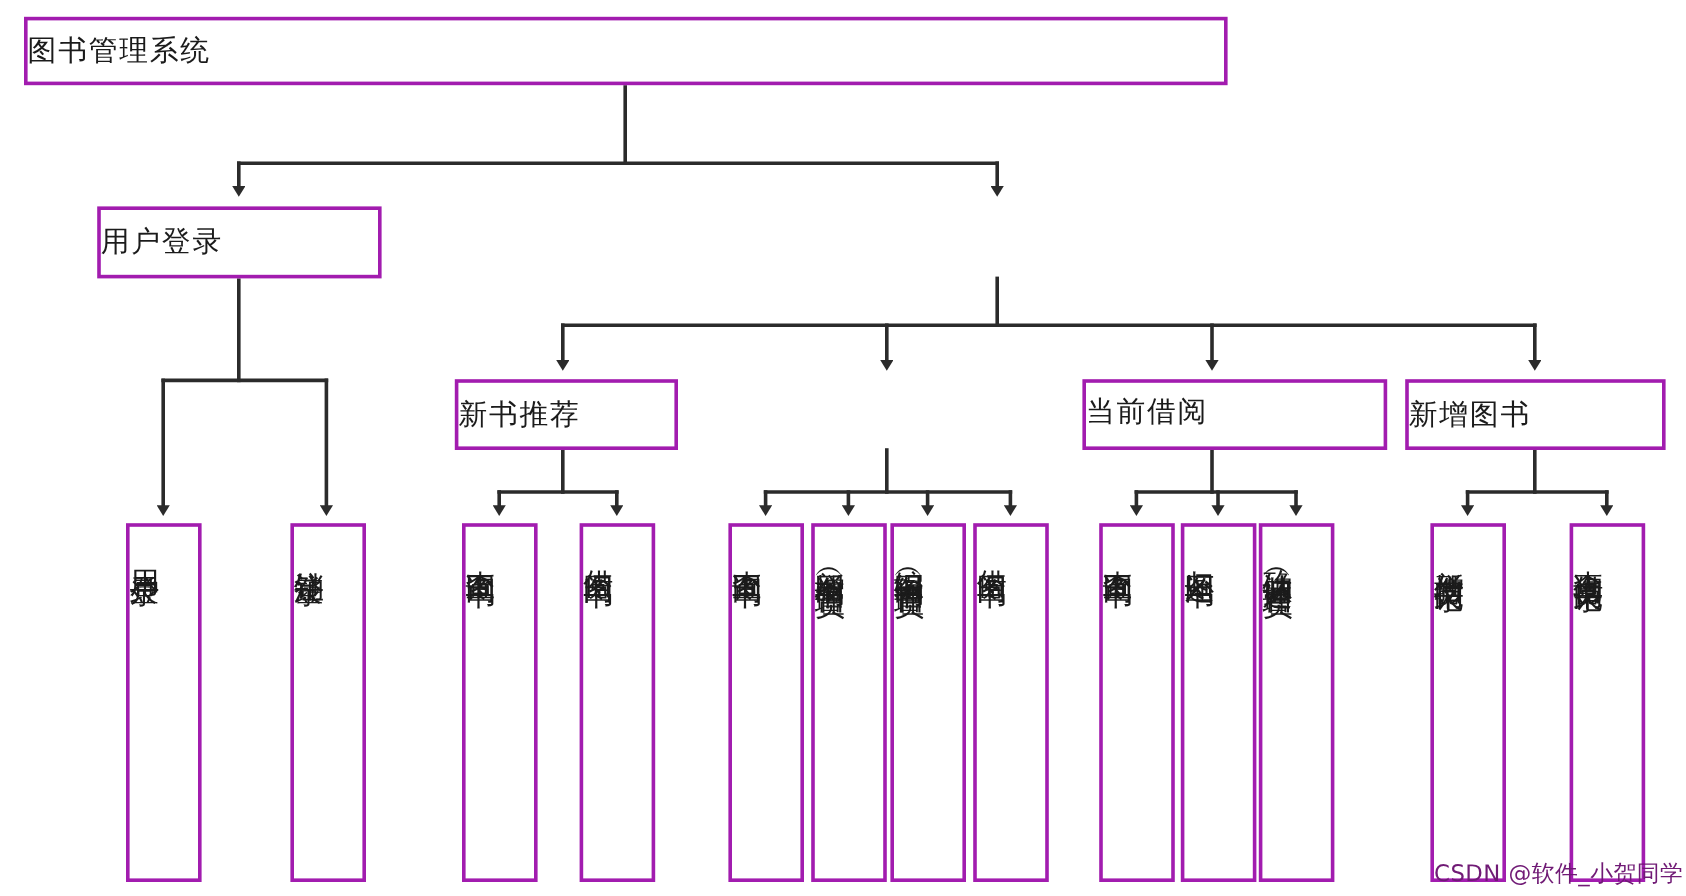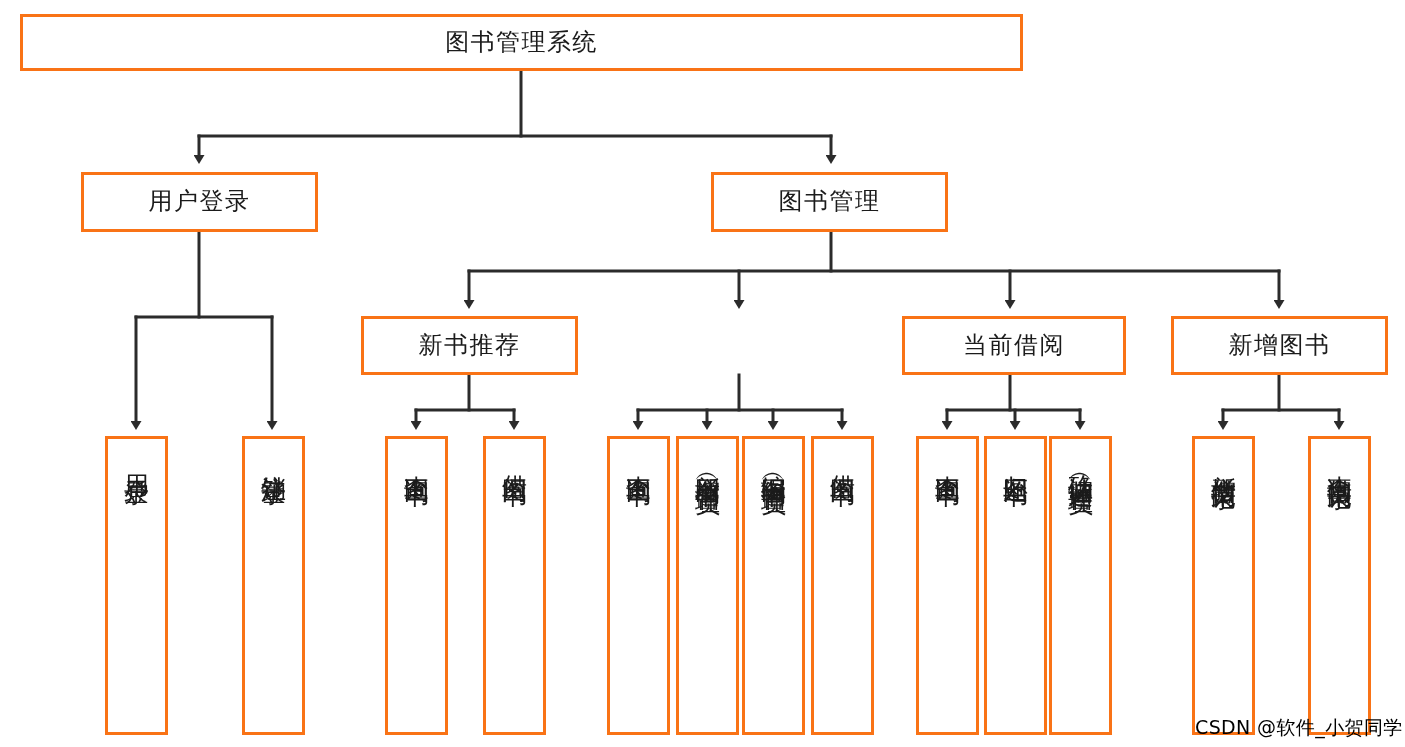--- a/index.html
+++ b/index.html
@@ -22,24 +22,24 @@
     left: 0;
     top: 0;
     width: 1405px;
     height: 747px;
     pointer-events: none;
   }
   .node {
     position: absolute;
     box-sizing: border-box;
     background: #ffffff;
-    border: 3px solid #f97316;
+    border: 3px solid #a21caf;
     display: flex;
     align-items: center;
-    justify-content: center;
+    justify-content: flex-start;
     color: #1b1b1b;
   }
   .node .label {
     display: block;
     text-align: center;
     line-height: 1.05;
     letter-spacing: 0.06em;
   }
   .node.horiz .label {
     writing-mode: horizontal-tb;
@@ -51,21 +51,21 @@
   }
   .node.vert .label {
     writing-mode: vertical-rl;
     text-orientation: upright;
     font-size: 25px;
     letter-spacing: 0.10em;
     line-height: 1;
   }
   .watermark {
     position: absolute;
-    color: #000000;
+    color: #701a75;
     font-size: 19px;
     letter-spacing: 0.02em;
     white-space: nowrap;
     user-select: none;
   }
 </style>
 </head>
 <body>
 
 <div id="canvas">
@@ -120,28 +120,25 @@
     </g>
   </svg>
 
   <div class="node horiz" style="left:20px; top:14px; width:1003px; height:57px;">
     <span class="label">图书管理系统</span>
   </div>
 
   <div class="node horiz" style="left:81px; top:172px; width:237px; height:60px;">
     <span class="label">用户登录</span>
   </div>
-  <div class="node horiz" style="left:711px; top:172px; width:237px; height:60px;">
-    <span class="label">图书管理</span>
-  </div>
 
-  <div class="node horiz" style="left:361px; top:316px; width:217px; height:59px;">
+  <div class="node horiz" style="left:379px; top:316px; width:186px; height:59px;">
     <span class="label">新书推荐</span>
   </div>
-  <div class="node horiz" style="left:902px; top:316px; width:224px; height:59px;">
+  <div class="node horiz" style="left:902px; top:316px; width:254px; height:59px;font-family:Liberation Mono, monospace;">
     <span class="label">当前借阅</span>
   </div>
   <div class="node horiz" style="left:1171px; top:316px; width:217px; height:59px;">
     <span class="label">新增图书</span>
   </div>
 
   <div class="node vert" style="left:105px; top:436px; width:63px; height:299px;">
     <span class="label">用户登录</span>
   </div>
   <div class="node vert" style="left:242px; top:436px; width:63px; height:299px;">

